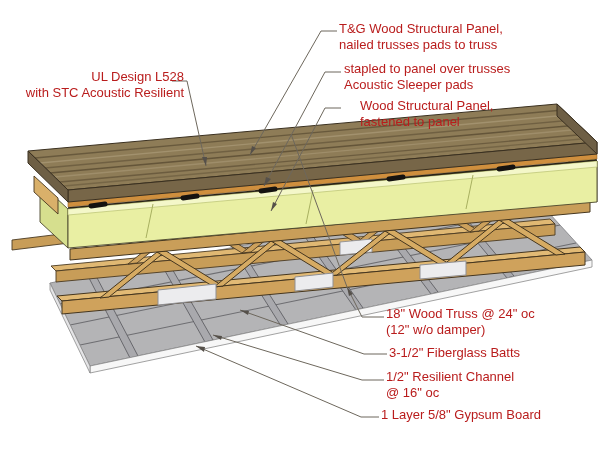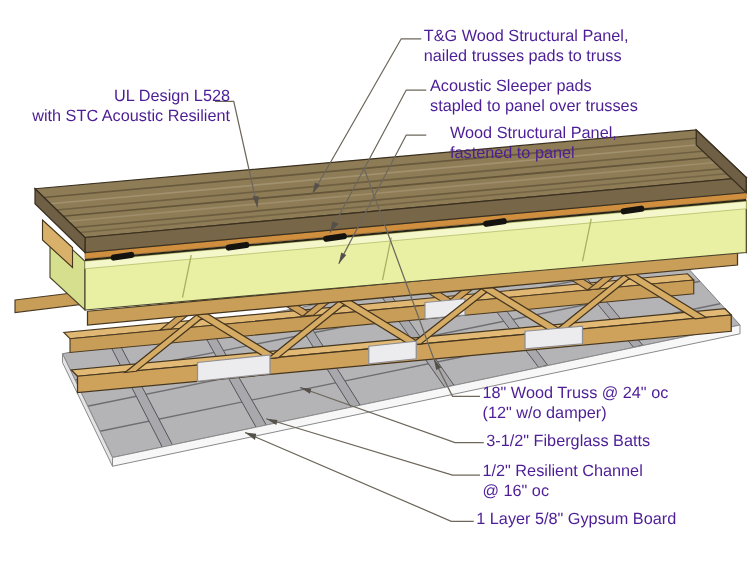--- a/index.html
+++ b/index.html
@@ -1,19 +1,19 @@
 <!DOCTYPE html>
 <html><head>
 <meta charset="utf-8">
 <style>
   html,body{margin:0;padding:0;background:#ffffff;}
   #stage{position:relative;width:600px;height:461px;background:#ffffff;overflow:hidden;
          font-family:"Liberation Sans",sans-serif;}
   #drawing{position:absolute;left:0;top:0;}
-  .callout{position:absolute;font-size:13px;line-height:16px;color:#4c1d95;white-space:nowrap;}
+  .callout{position:absolute;font-size:13px;line-height:16px;color:#b91c1c;white-space:nowrap;}
   .callout.right{text-align:right;margin-left:16px;}
   .callout span{display:block;}
 </style>
 </head>
 <body>
 
 <div id="stage">
 
 <svg id="drawing" width="600" height="461" viewBox="0 0 600 461">
 
@@ -142,22 +142,22 @@
   <span>UL Design L528</span>
   <span>with STC Acoustic Resilient</span>
 </div>
 
 <div class="callout" style="left:339px;top:21px">
   <span>T&amp;G Wood Structural Panel,</span>
   <span>nailed trusses pads to truss</span>
 </div>
 
 <div class="callout" style="left:344px;top:61px">
+  <span>stapled to panel over trusses</span>
   <span>Acoustic Sleeper pads</span>
-  <span>stapled to panel over trusses</span>
 </div>
 
 <div class="callout" style="left:360px;top:98px">
   <span>Wood Structural Panel,</span>
   <span>fastened to panel</span>
 </div>
 
 <div class="callout" style="left:386px;top:306px">
   <span>18" Wood Truss @ 24" oc</span>
   <span>(12" w/o damper)</span>

